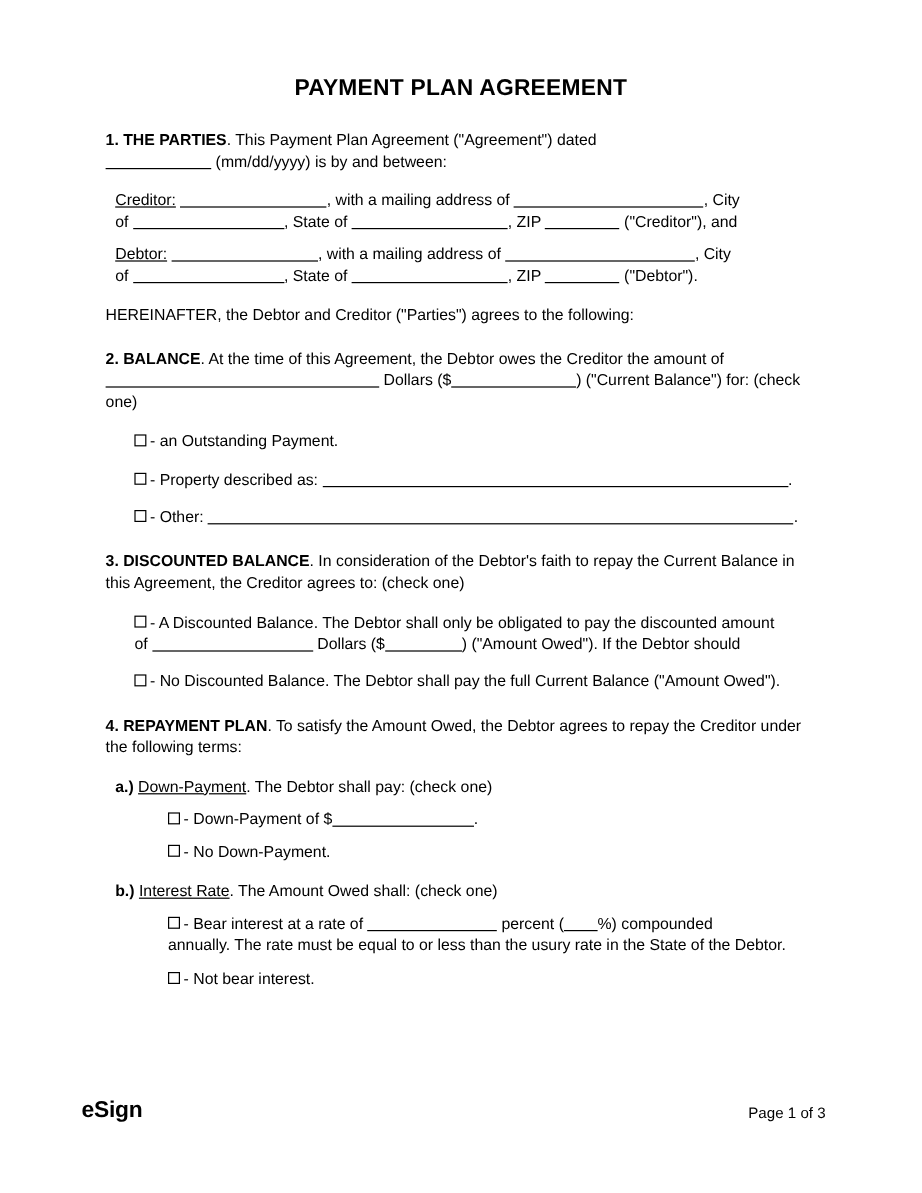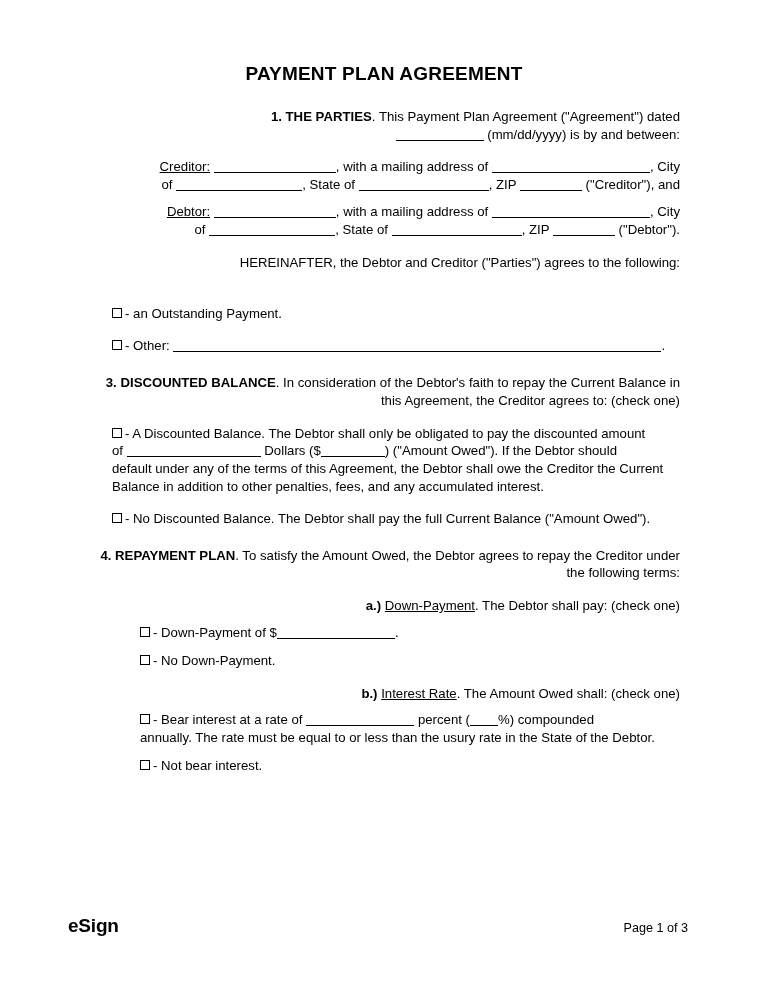--- a/index.html
+++ b/index.html
@@ -36,21 +36,21 @@
     font-weight: bold;
     letter-spacing: 0.2px;
     margin-top: 63px;
     line-height: 1.2;
   }
 
   .para {
     font-size: 13.2px;
     line-height: 17.8px;
     margin: 0;
-    text-align: right;
+    text-align: left;
   }
   .sec-head { font-weight: bold; }
   .u { text-decoration: underline; }
 
   
   .fl {
     display: inline-block;
     border-bottom: 1.1px solid #000;
     vertical-align: baseline;
     height: 13px;
@@ -175,26 +175,35 @@
         <span>("Debtor").</span>
       </p>
 
       <div class="gap-md"></div>
 
       <p class="para">HEREINAFTER, the Debtor and Creditor ("Parties") agrees to the following:</p>
     </div>
 
     <div class="gap-lg"></div>
     <div>
+      <p class="para">
+        <span class="sec-head">2. BALANCE</span><span>. At the time of this Agreement, the Debtor owes the Creditor the amount of</span><br>
+        <span class="fl fl-dollars"></span>
+        <span>Dollars ($</span><span class="fl fl-amt"></span><span>) ("Current Balance") for: (check one)</span>
+      </p>
 
       <div class="gap-md"></div>
 
       <div class="cb-list-2">
         <div class="cb-row">
           <span class="cbox"></span><span class="cb-text">- an Outstanding Payment.</span>
+        </div>
+        <div class="cb-row">
+          <span class="cbox"></span><span class="cb-text">- Property described as:</span>
+          <span class="fl fl-long"></span><span>.</span>
         </div>
         <div class="cb-row">
           <span class="cbox"></span><span class="cb-text">- Other:</span>
           <span class="fl fl-long3"></span><span>.</span>
         </div>
       </div>
     </div>
 
     <div class="gap-lg"></div>
     <div>
@@ -203,21 +212,20 @@
       </p>
 
       <div class="gap-md"></div>
 
       <div class="cb-list-3">
         <div class="cb-row">
           <span class="cbox"></span><span class="cb-text">- A Discounted Balance. The Debtor shall only be obligated to pay the discounted amount</span><br>
           <span>of</span>
           <span class="fl fl-disc"></span>
           <span>Dollars ($</span><span class="fl fl-amt2"></span><span>) ("Amount Owed"). If the Debtor should</span><br>
-          <span class="cb-body">default under any of the terms of this Agreement, the Debtor shall owe the Creditor the Current Balance in addition to other penalties, fees, and any accumulated interest.</span>
         </div>
         <div class="cb-row">
           <span class="cbox"></span><span class="cb-text">- No Discounted Balance. The Debtor shall pay the full Current Balance ("Amount Owed").</span>
         </div>
       </div>
     </div>
 
     <div class="gap-lg"></div>
     <div>
       <p class="para">

